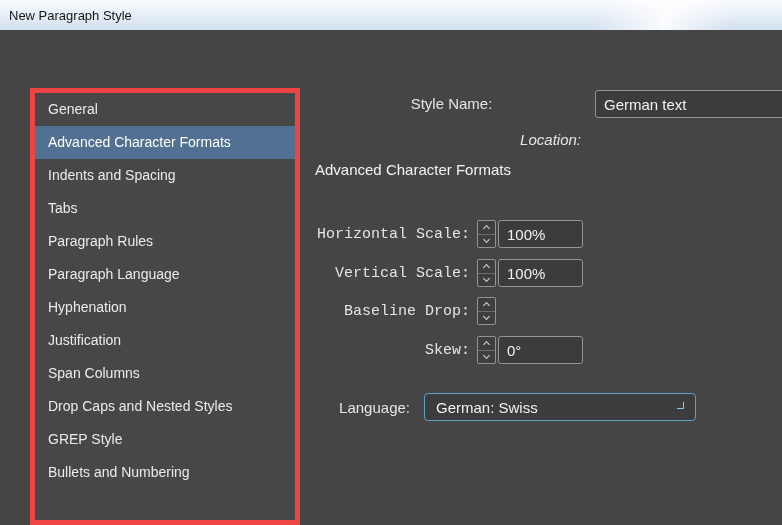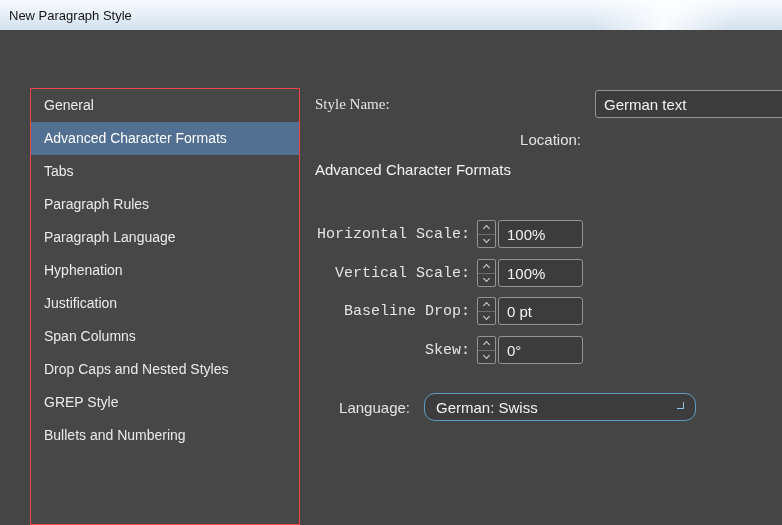--- a/index.html
+++ b/index.html
@@ -21,32 +21,32 @@
     pointer-events:none;
   }
   .titlebar .title { font-size:13px; color:#161616; }
 
   
   .content { position:absolute; left:0; top:30px; right:0; bottom:0; background:#454545; }
 
   
   .sidebar {
     position:absolute; left:30px; top:58px; width:270px; bottom:0;
-    background:#474747; border:1px solid #ef4444; overflow:hidden;
+    background:#474747; border:5px solid #ef4444; overflow:hidden;
   }
   .side-item {
     height:33px; line-height:33px; padding-left:13px;
     font-size:14px; color:#ebebeb; white-space:nowrap; cursor:default;
   }
   .side-item.selected { background:#527092; color:#ffffff; }
 
   
   .u-label { position:absolute; font-size:15px; color:#e4e4e4; }
-  .style-name-label { left:315px; top:60px; width:273px; text-align:left; line-height:28px;font-family:Liberation Serif, serif; }
-  .location-label   { left:315px; top:101px; width:266px; text-align:right; }
+  .style-name-label { left:315px; top:60px; width:273px; text-align:center; line-height:28px; }
+  .location-label   { left:315px; top:101px; width:266px; text-align:right;font-style:italic; }
   .panel-heading    { position:absolute; left:315px; top:131px; font-size:15px; font-weight:400; color:#f3f3f3; }
 
   
   .text-input {
     height:28px; background:#3c3c3c; border:1px solid #949494; border-radius:3px;
     color:#f1f1f1; font-size:15px; padding:0 8px; font-family:inherit; outline:none;
   }
   .style-name-input { position:absolute; left:595px; top:60px; width:190px; }
 
   
@@ -66,40 +66,41 @@
   
   .chev { display:inline-block; width:5px; height:5px;
           border-right:1.5px solid #d6d6d6; border-bottom:1.5px solid #d6d6d6; }
   .chev-up   { transform:rotate(-135deg); margin-top:2px; }
   .chev-down { transform:rotate(45deg);  margin-top:-2px; }
 
   
   .lang-row { position:absolute; left:315px; top:363px; height:28px; display:flex; align-items:center; }
   .lang-label { width:95px; text-align:right; margin-right:14px; font-size:15px; color:#e4e4e4; }
   .dropdown {
-    width:272px; height:28px; background:#3c3c3c; border:1px solid #5d9fc4; border-radius:11px;
+    width:272px; height:28px; background:#3c3c3c; border:1px solid #5d9fc4; border-radius:4px;
     display:flex; align-items:center; justify-content:space-between; padding:0 11px; cursor:default;
   }
   .dropdown-value { font-size:15px; color:#f1f1f1; }
   .dd-chev { width:7px; height:7px; border-right:1.5px solid #8fc3e4; border-bottom:1.5px solid #8fc3e4; margin-top:-4px; }
 </style>
 </head>
 <body>
 
 <div class="window">
 
   <div class="titlebar">
     <span class="title">New Paragraph Style</span>
   </div>
 
   <div class="content">
 
     <div class="sidebar">
       <div class="side-item">General</div>
       <div class="side-item selected">Advanced Character Formats</div>
+      <div class="side-item">Indents and Spacing</div>
       <div class="side-item">Tabs</div>
       <div class="side-item">Paragraph Rules</div>
       <div class="side-item">Paragraph Language</div>
       <div class="side-item">Hyphenation</div>
       <div class="side-item">Justification</div>
       <div class="side-item">Span Columns</div>
       <div class="side-item">Drop Caps and Nested Styles</div>
       <div class="side-item">GREP Style</div>
       <div class="side-item">Bullets and Numbering</div>
     </div>
@@ -140,21 +141,20 @@
     <div class="field-row" style="top:267px;">
       <span class="field-label">Baseline Drop:</span>
       <span class="stepper">
         <button class="step up">
             <i class="chev chev-up"></i>
           </button>
         <button class="step down">
             <i class="chev chev-down"></i>
           </button>
       </span>
-      <input class="text-input field-input" value="0 pt" style="">
     </div>
 
     <div class="field-row" style="top:306px;">
       <span class="field-label">Skew:</span>
       <span class="stepper">
         <button class="step up">
             <i class="chev chev-up"></i>
           </button>
         <button class="step down">
             <i class="chev chev-down"></i>

